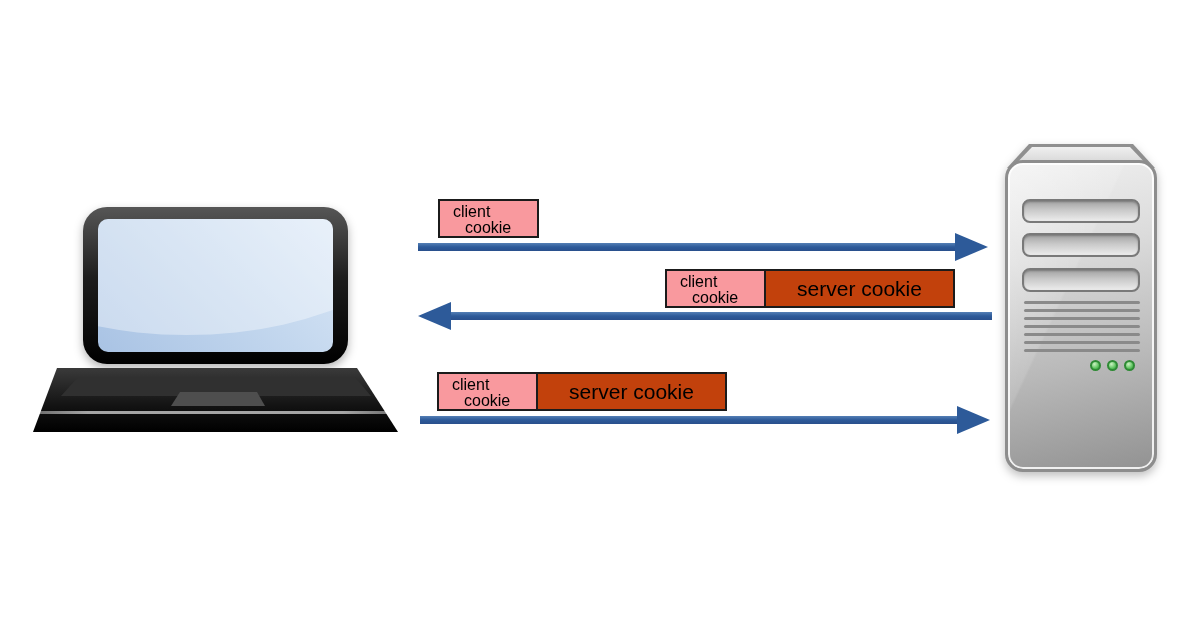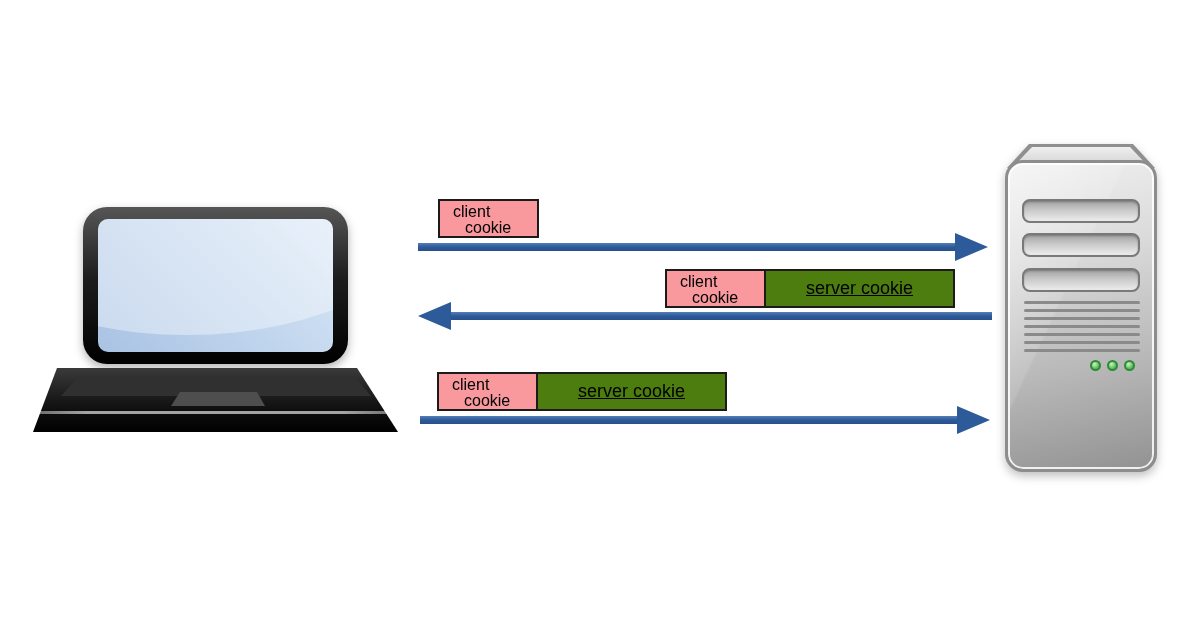--- a/index.html
+++ b/index.html
@@ -105,24 +105,23 @@
 
   
   .cookie-label { position:absolute; display:flex; align-items:stretch; }
   .cookie-box { box-sizing:border-box; border:2px solid #1b1b1b; height:39px; color:#000; }
   .client-cookie {
     width:101px; background:#f9999e; font-size:16px; line-height:16px; padding-top:3px;
   }
   .client-cookie .l1 { display:block; margin-left:13px; }
   .client-cookie .l2 { display:block; margin-left:25px; }
   .server-cookie {
-    width:191px; margin-left:-2px; background:#4d7c0f;
+    width:191px; margin-left:-2px; background:#c2410c;
     display:flex; align-items:center; justify-content:center;
-    font-size:18px;
-    text-decoration:underline;
+    font-size:21px;
   }
   .label-1 { left:438px; top:199px; }
   .label-2 { left:665px; top:269px; }
   .label-3 { left:437px; top:372px; }
 </style>
 </head>
 <body>
 
 <div class="canvas">
 

